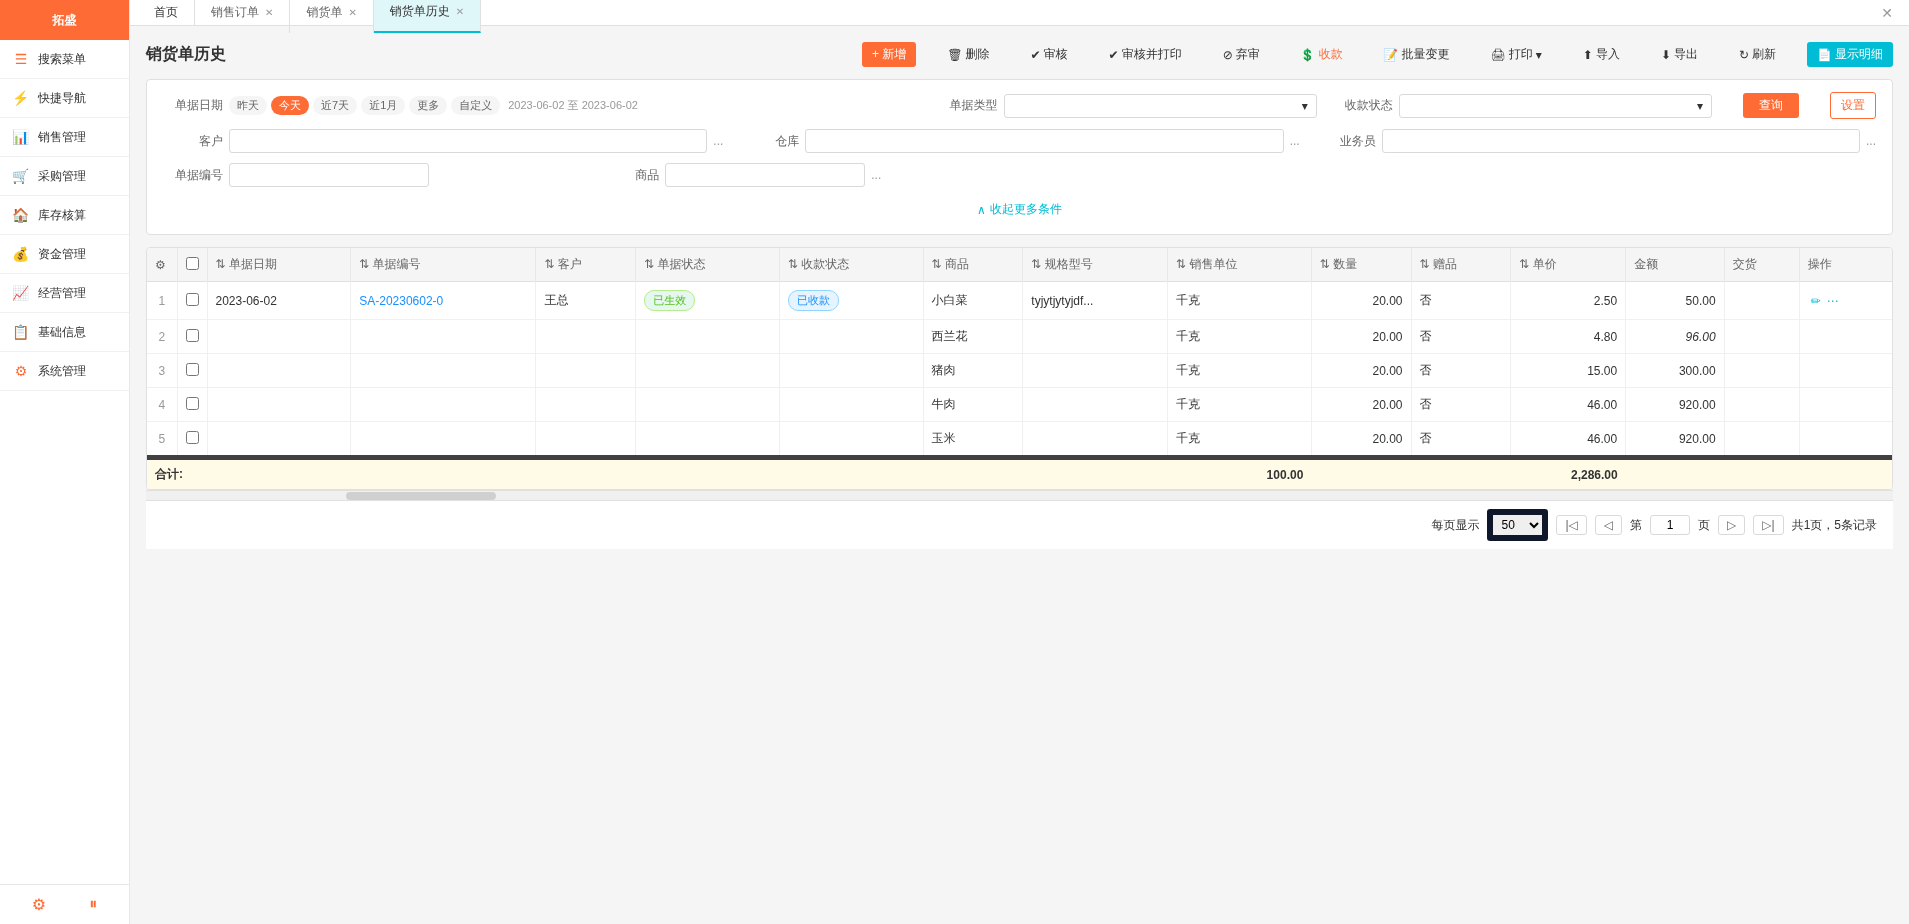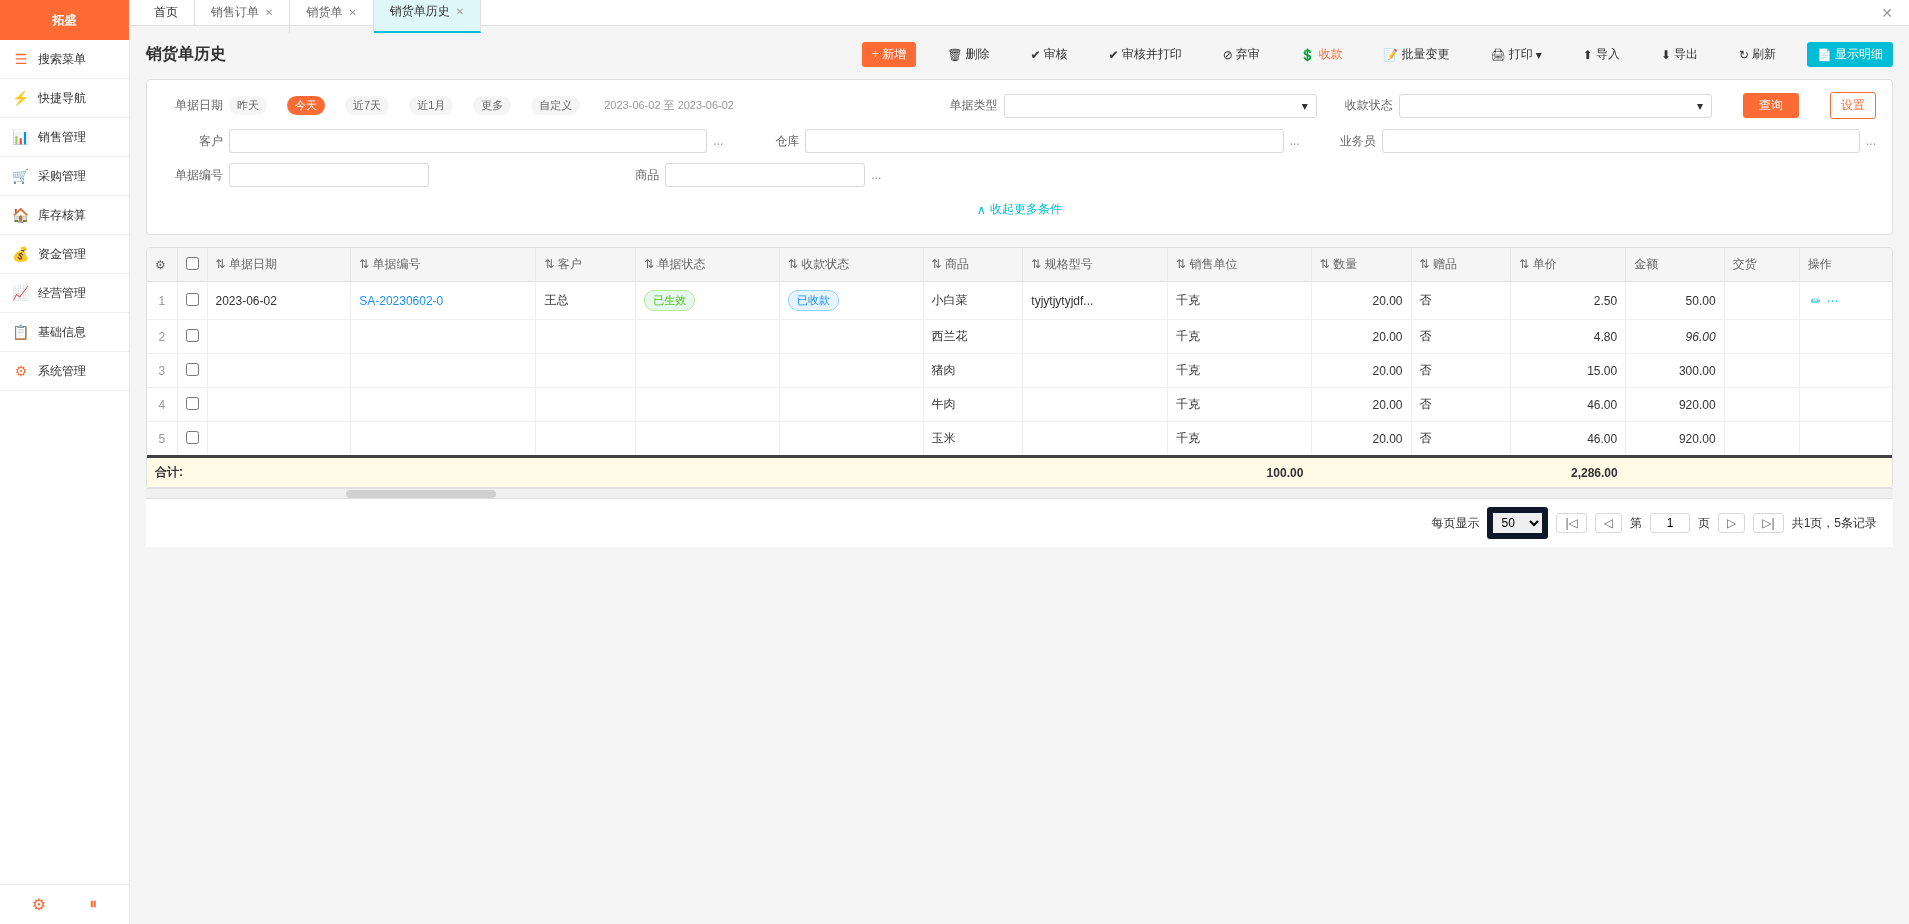--- a/index.html
+++ b/index.html
@@ -36,21 +36,21 @@
     .btn { display: flex; align-items: center; gap: 3px; padding: 4px 10px; border: none; cursor: pointer; font-size: 12px; border-radius: 3px; background: transparent; color: #333; margin-left: 15px; }
     .btn-primary { background: #ff6b35; color: #fff; border-radius: 3px; }
     .btn-orange { color: #ff6b35; }
     .btn-teal { background: #00bcd4; color: #fff; border-radius: 3px; }
 
     
     .filter-panel { background: #fff; border: 1px solid #e0e0e0; border-radius: 4px; padding: 12px 16px; margin-bottom: 12px; }
     .filter-row { display: flex; align-items: center; gap: 16px; margin-bottom: 10px; }
     .filter-item { display: flex; align-items: center; gap: 6px; flex: 1; }
     .filter-label { color: #666; white-space: nowrap; min-width: 60px; text-align: right; }
-    .filter-date-pills { display: flex; align-items: center; gap: 20px; }
+    .filter-date-pills { display: flex; align-items: center; gap: 4px; }
     .date-pill { padding: 2px 8px; border-radius: 10px; cursor: pointer; font-size: 11px; color: #666; background: #f5f5f5; }
     .date-pill.active { background: #ff6b35; color: #fff; }
     .date-range { font-size: 11px; color: #999; margin-left: 4px; }
     .filter-input { flex: 1; border: 1px solid #d9d9d9; border-radius: 3px; padding: 4px 8px; font-size: 12px; color: #333; outline: none; }
     .filter-select { flex: 1; border: 1px solid #d9d9d9; border-radius: 3px; padding: 4px 8px; font-size: 12px; color: #333; outline: none; background: #fff; display: flex; align-items: center; justify-content: space-between; }
     .filter-dots { color: #999; cursor: pointer; }
     .collapse-btn { display: flex; align-items: center; justify-content: center; gap: 4px; color: #00bcd4; cursor: pointer; font-size: 12px; padding: 4px; }
 
     
     .table-wrapper { background: #fff; border: 1px solid #e0e0e0; border-radius: 4px; overflow: hidden; }
@@ -63,21 +63,21 @@
     tbody td:last-child { border-right: none; }
     .tag { display: inline-block; padding: 2px 8px; border-radius: 10px; font-size: 11px; }
     .tag-green { background: #e6f7f0; color: #52c41a; border: 1px solid #b7eb8f; }
     .tag-blue { background: #e6f4ff; color: #1890ff; border: 1px solid #91d5ff; }
     .link-text { color: #1890ff; cursor: pointer; }
     .action-btn { color: #00bcd4; cursor: pointer; margin: 0 3px; font-size: 12px; }
     .checkbox-col { width: 30px; text-align: center; }
     .num-col { width: 30px; text-align: center; color: #999; }
 
     
-    .summary-row { background: #fffbe6; border-top: 3px solid #404040; }
+    .summary-row { background: #fffbe6; border-top: 5px solid #404040; }
     .summary-row td { padding: 6px 8px; font-weight: bold; color: #333; }
 
     
     .pagination { display: flex; align-items: center; justify-content: flex-end; padding: 8px 16px; gap: 8px; background: #fff; border-top: 1px solid #e0e0e0; font-size: 12px; color: #333; }
     .page-btn { border: 1px solid #d9d9d9; background: #fff; padding: 2px 8px; cursor: pointer; border-radius: 3px; color: #666; font-size: 12px; }
     .page-input { border: 1px solid #d9d9d9; width: 40px; text-align: center; padding: 2px 4px; border-radius: 3px; font-size: 12px; }
     .page-size-select { border: 6px solid #0f172a; padding: 2px 4px; border-radius: 3px; font-size: 12px; }
     .scrollbar-area { height: 10px; background: #f0f0f0; border-top: 1px solid #e0e0e0; overflow: hidden; }
     .scrollbar-thumb { height: 8px; width: 150px; background: #d0d0d0; border-radius: 4px; margin: 1px 200px; }
   </style>

